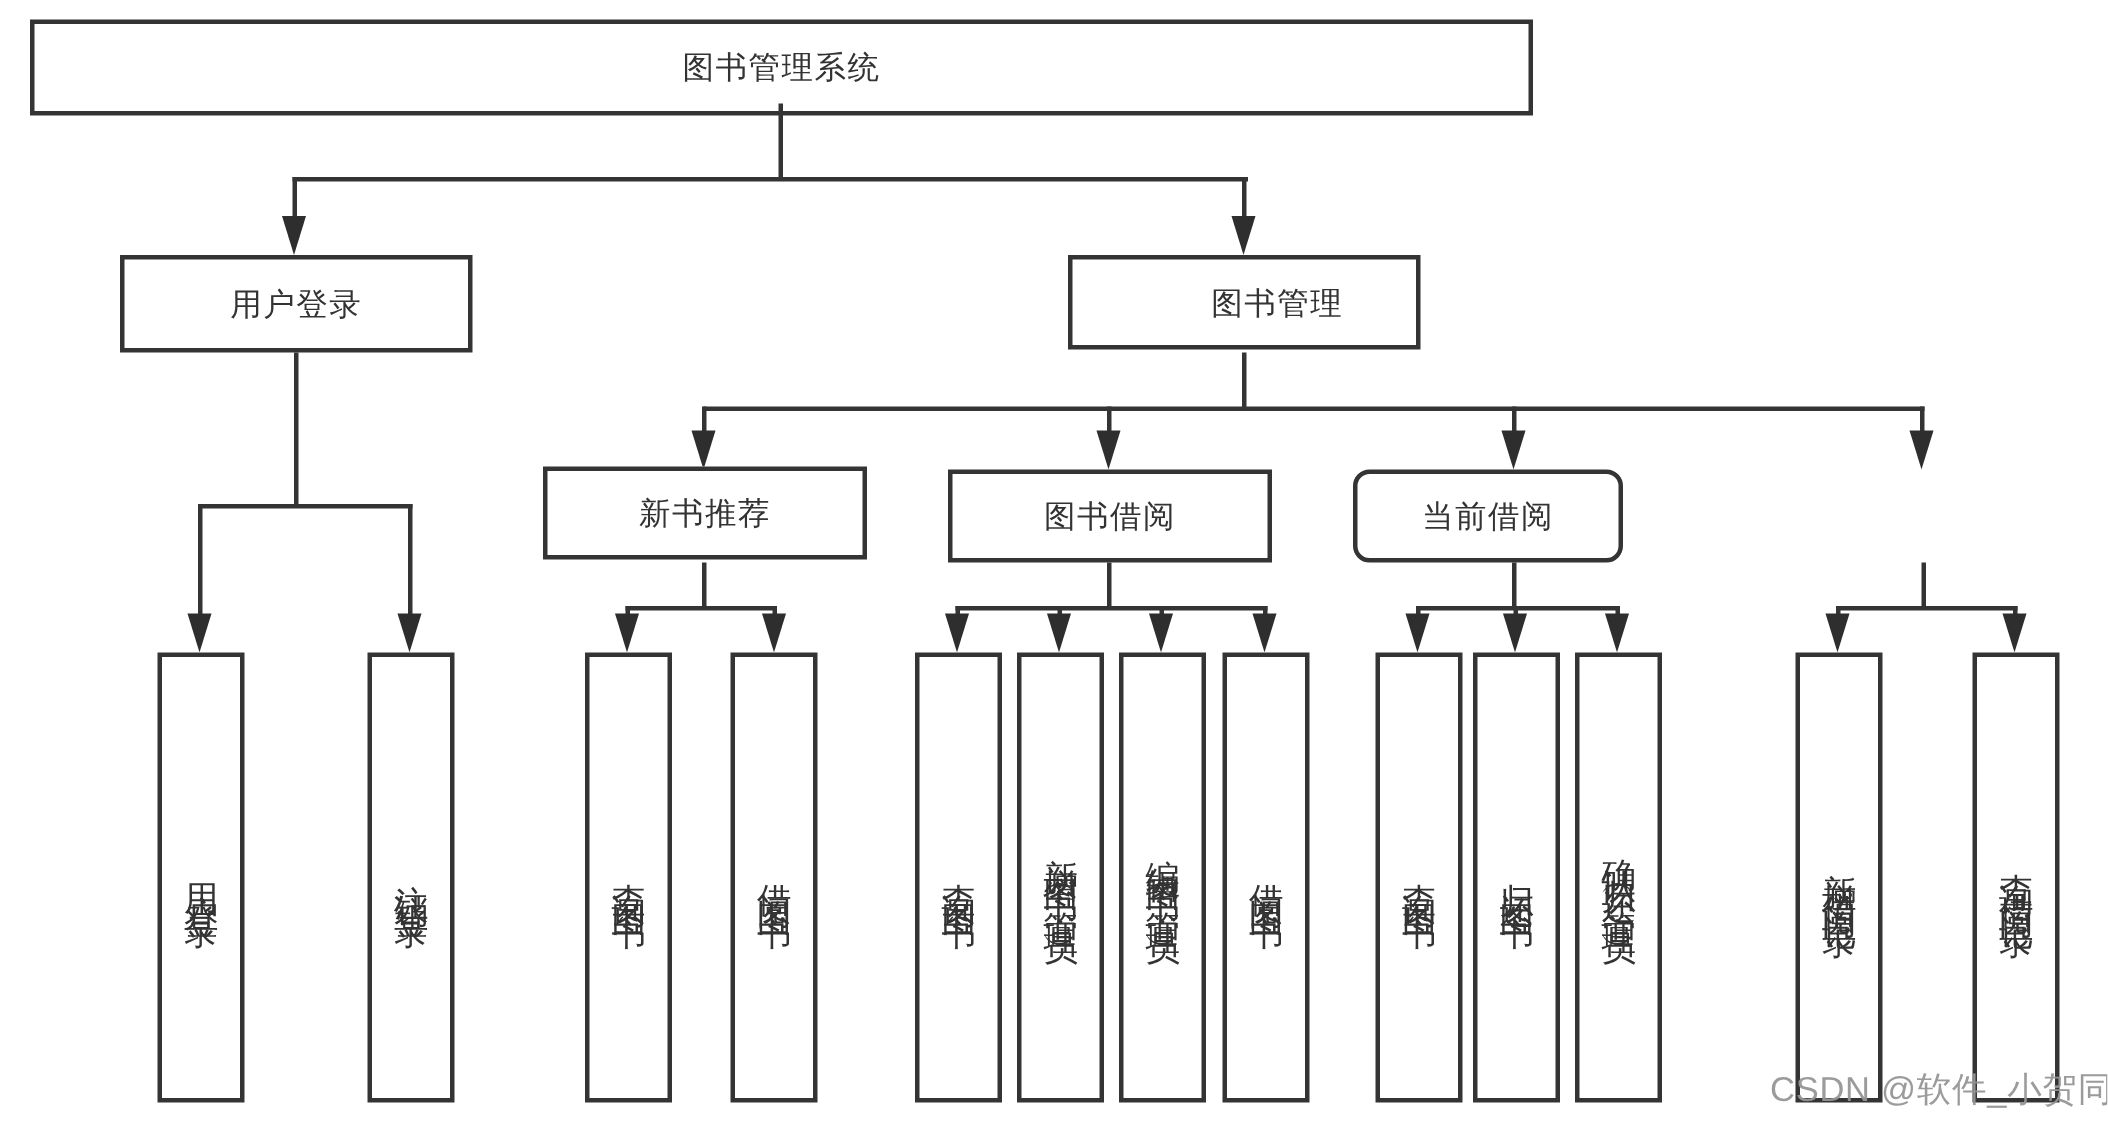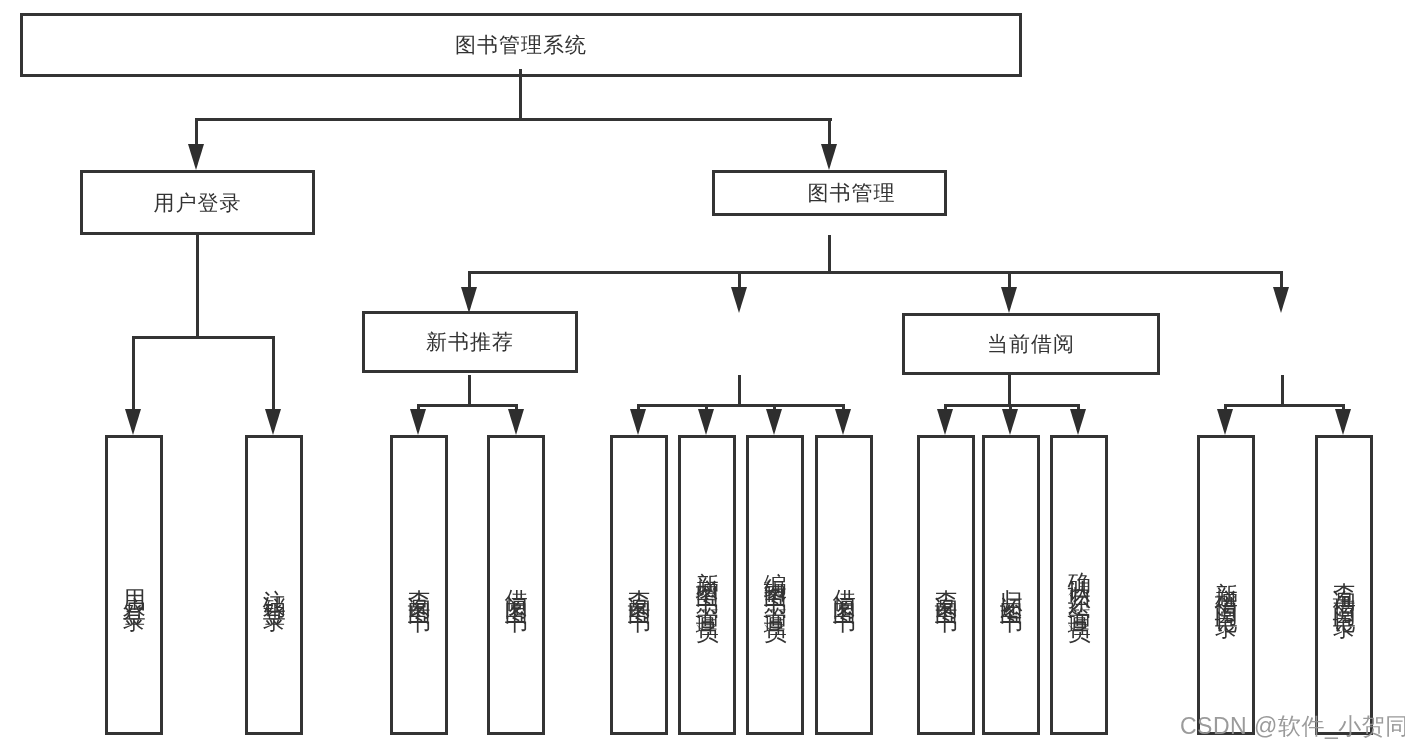--- a/index.html
+++ b/index.html
@@ -62,21 +62,21 @@
   <div class="line vl" style="left:519px;top:69px;height:51px;"></div>
   <div class="line hl" style="left:195px;top:118px;width:637px;"></div>
   <div class="line vl" style="left:195px;top:118px;height:30px;"></div>
   <div class="arrow" style="left:188px;top:144px;"></div>
   <div class="line vl" style="left:828px;top:118px;height:30px;"></div>
   <div class="arrow" style="left:821px;top:144px;"></div>
 
   <div class="box hnode" style="left:80px;top:170px;width:235px;height:65px;">
     <span>用户登录</span>
   </div>
-  <div class="box hnode" style="left:712px;top:170px;width:235px;height:46px;padding-left:44px;">
+  <div class="box hnode" style="left:712px;top:170px;width:235px;height:63px;padding-left:44px;">
     <span>图书管理</span>
   </div>
 
   <div class="line vl" style="left:196px;top:235px;height:103px;"></div>
   <div class="line hl" style="left:132px;top:336px;width:143px;"></div>
   <div class="line vl" style="left:132px;top:336px;height:75px;"></div>
   <div class="arrow" style="left:125px;top:409px;"></div>
   <div class="line vl" style="left:272px;top:336px;height:75px;"></div>
   <div class="arrow" style="left:265px;top:409px;"></div>
 
@@ -87,21 +87,24 @@
   <div class="line vl" style="left:738px;top:271px;height:20px;"></div>
   <div class="arrow" style="left:731px;top:287px;"></div>
   <div class="line vl" style="left:1008px;top:271px;height:20px;"></div>
   <div class="arrow" style="left:1001px;top:287px;"></div>
   <div class="line vl" style="left:1280px;top:271px;height:20px;"></div>
   <div class="arrow" style="left:1273px;top:287px;"></div>
 
   <div class="box hnode" style="left:362px;top:311px;width:216px;height:62px;">
     <span>新书推荐</span>
   </div>
-  <div class="box hnode" style="left:902px;top:313px;width:258px;height:62px;">
+  <div class="box hnode" style="left:632px;top:313px;width:216px;height:62px;">
+    <span>图书借阅</span>
+  </div>
+  <div class="box hnode" style="left:902px;top:313px;width:180px;height:62px;border-radius:11px;">
     <span>当前借阅</span>
   </div>
 
   <div class="line vl" style="left:468px;top:375px;height:31px;"></div>
   <div class="line hl" style="left:417px;top:404px;width:101px;"></div>
   <div class="line vl" style="left:417px;top:404px;height:8px;"></div>
   <div class="arrow" style="left:410px;top:409px;"></div>
   <div class="line vl" style="left:515px;top:404px;height:8px;"></div>
   <div class="arrow" style="left:508px;top:409px;"></div>
 

